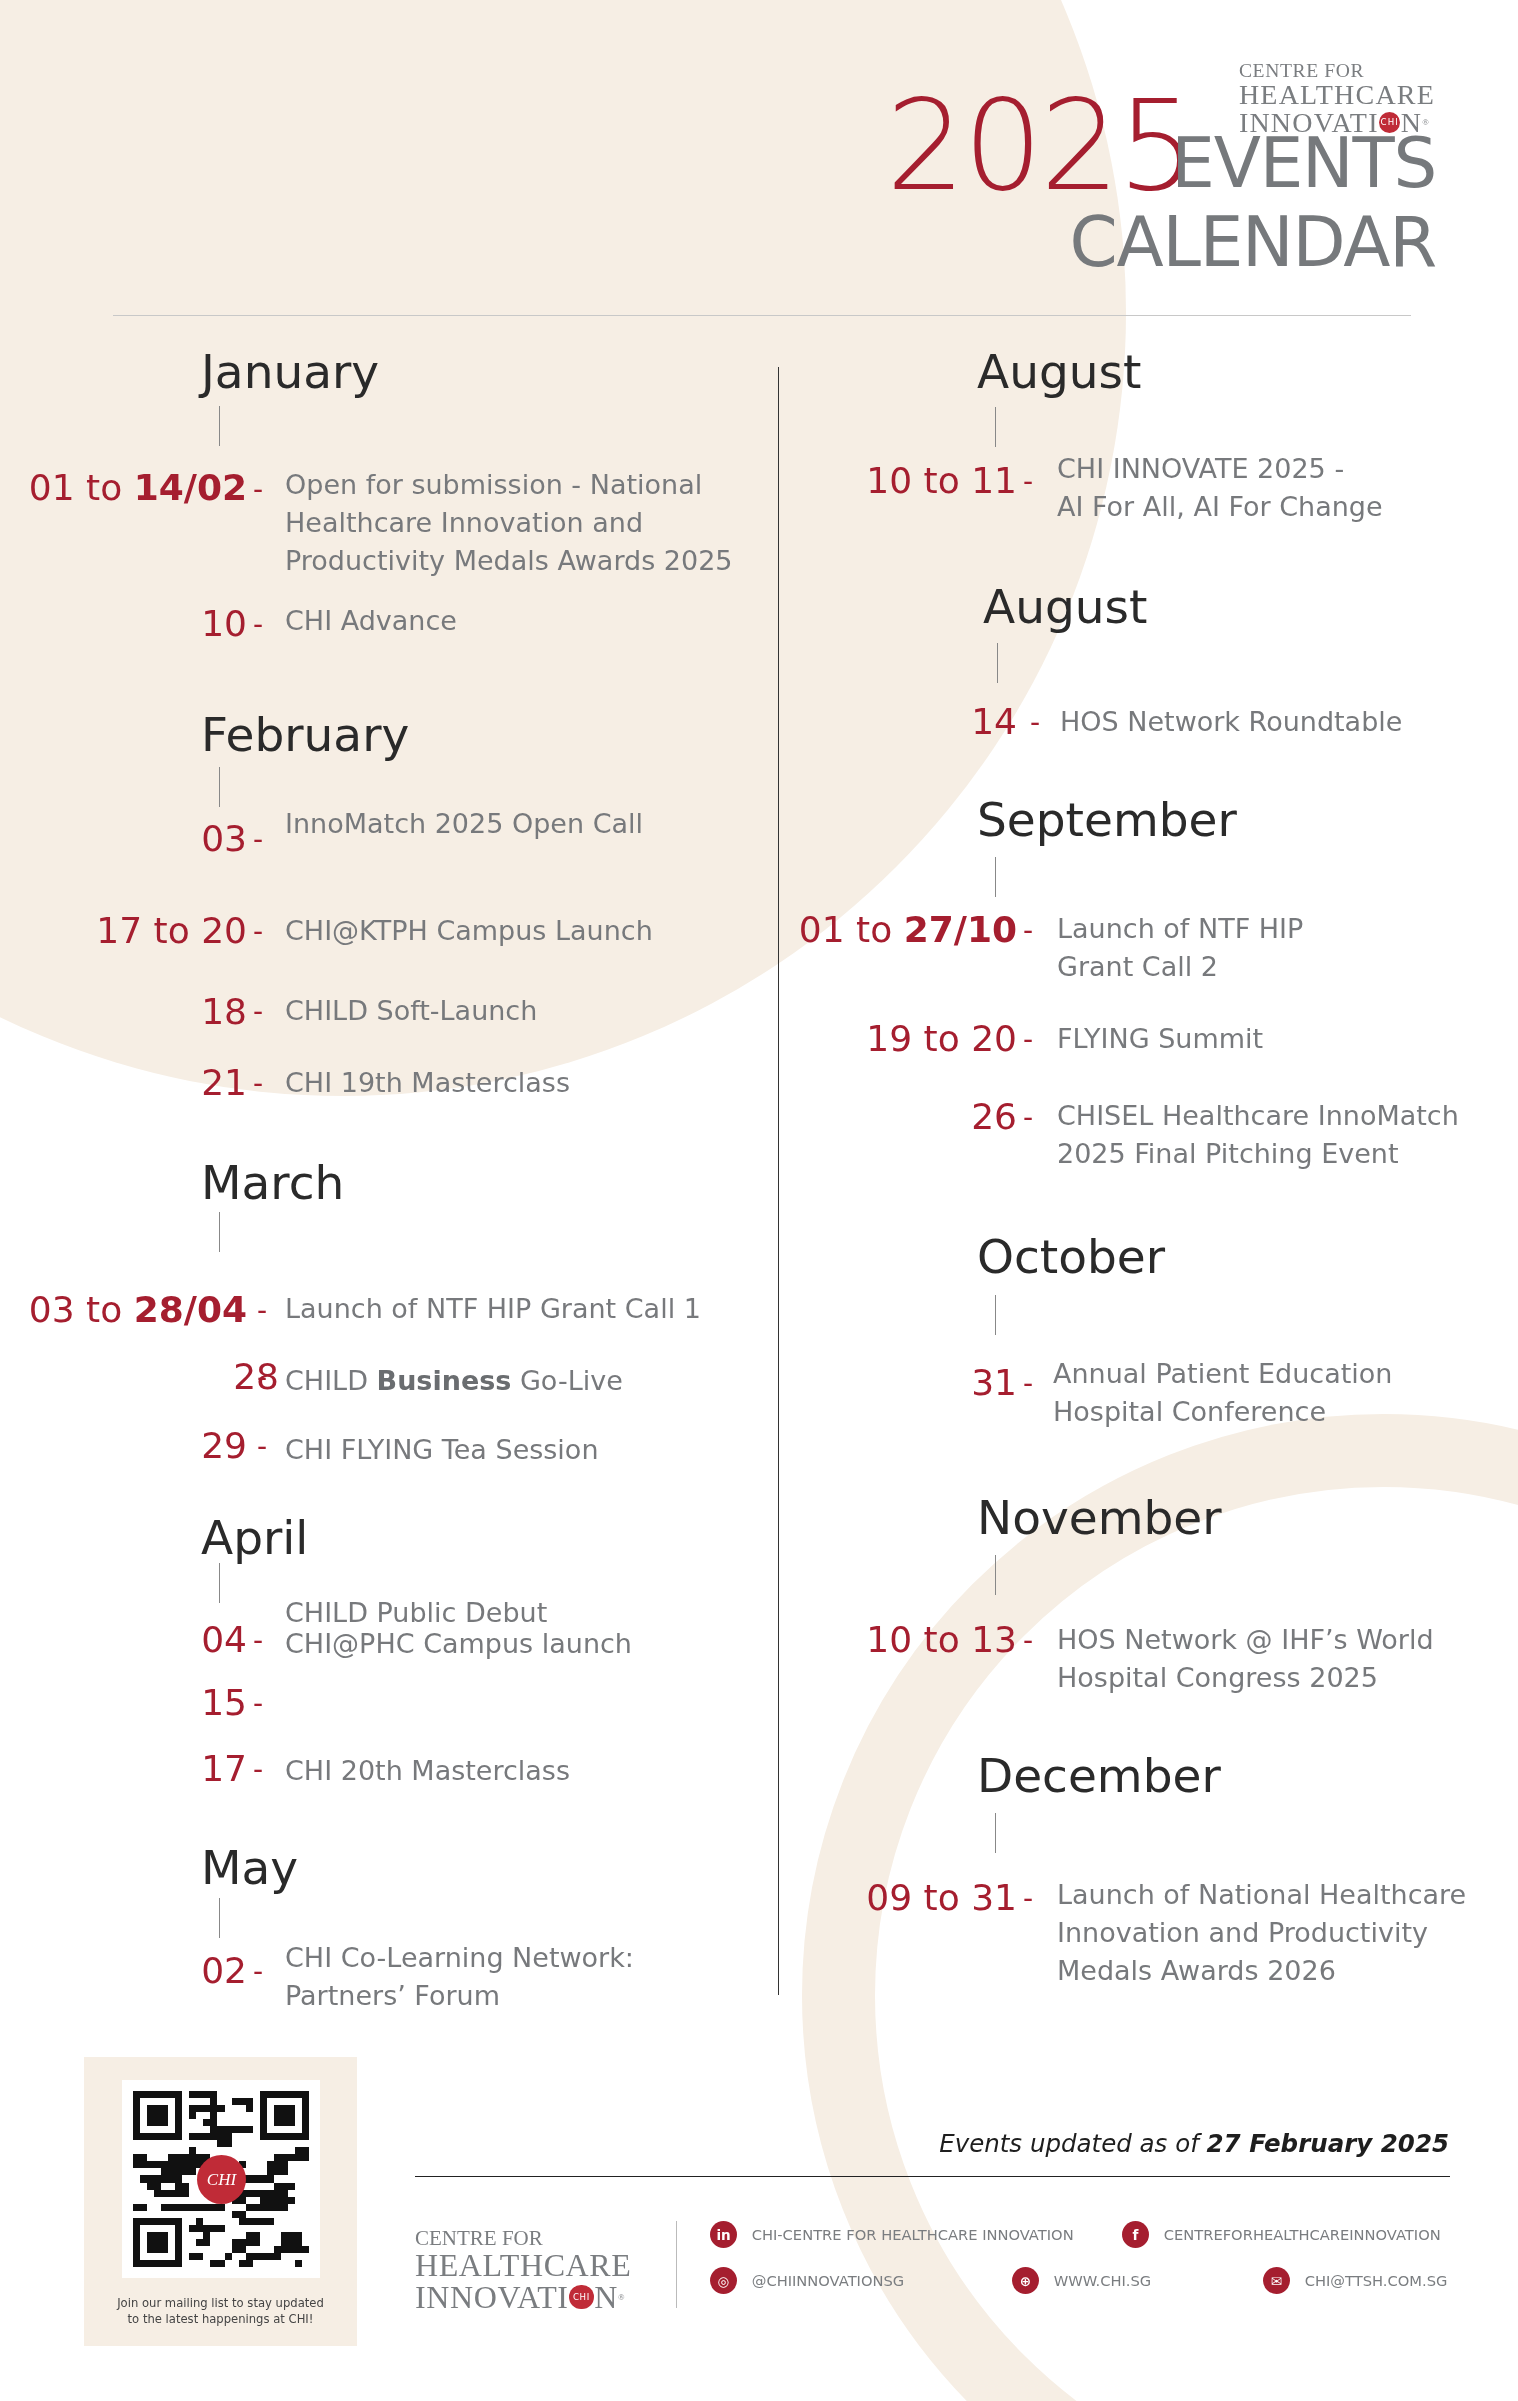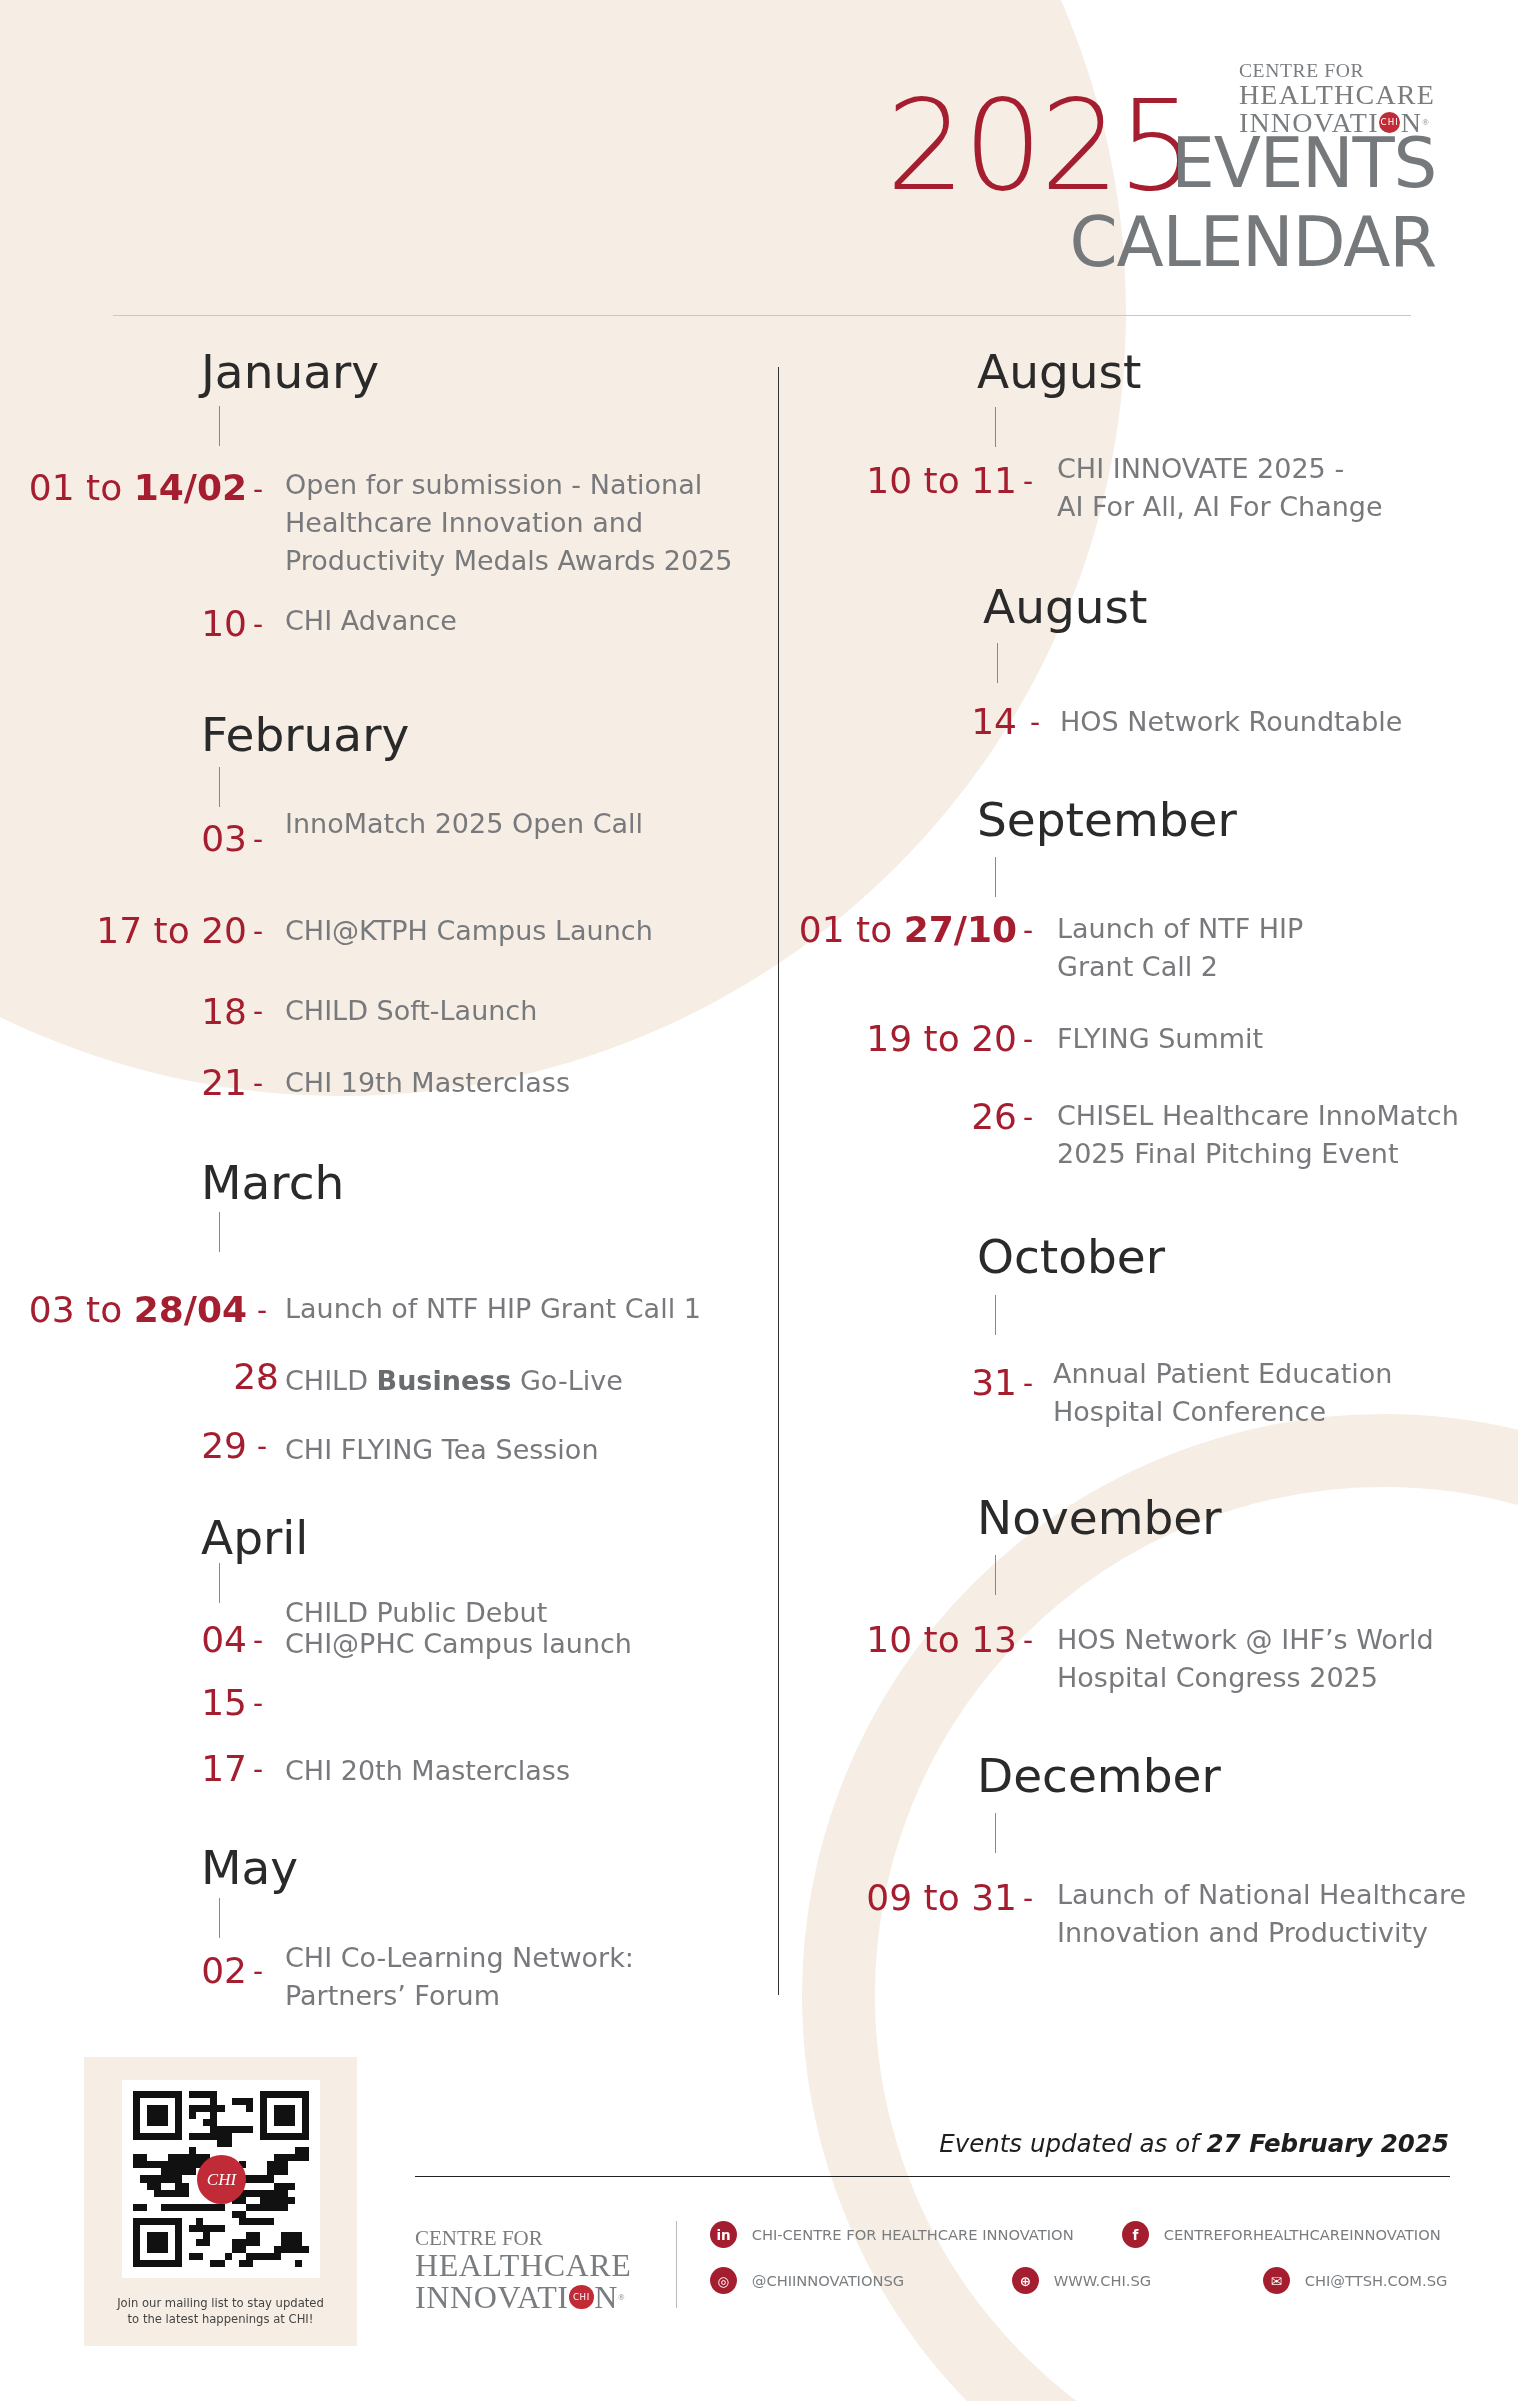--- a/index.html
+++ b/index.html
@@ -185,20 +185,21 @@
     <div>Hospital Congress 2025</div>
 </div>
 
 <div class="layer month" style="left:977px;top:1752px">December</div>
 <div class="layer month-tick" style="left:995px;top:1813px"></div>
 <div class="layer date" style="right:502px;top:1880px">09 to 31</div>
 <div class="layer dash" style="left:1023px;top:1885px">-</div>
 <div class="layer desc" style="left:1057px;top:1876px">
   <div>Launch of National Healthcare</div>
     <div>Innovation and Productivity</div>
+    <div>Medals Awards 2026</div>
 </div>
 
 <div class="layer qr-panel">
   <div class="qr-box">
     <div class="qr-grid" id="qr-grid">
         <span style="background: rgb(17, 17, 17);"></span>
         <span style="background: rgb(17, 17, 17);"></span>
         <span style="background: rgb(17, 17, 17);"></span>
         <span style="background: rgb(17, 17, 17);"></span>
         <span style="background: rgb(17, 17, 17);"></span>

